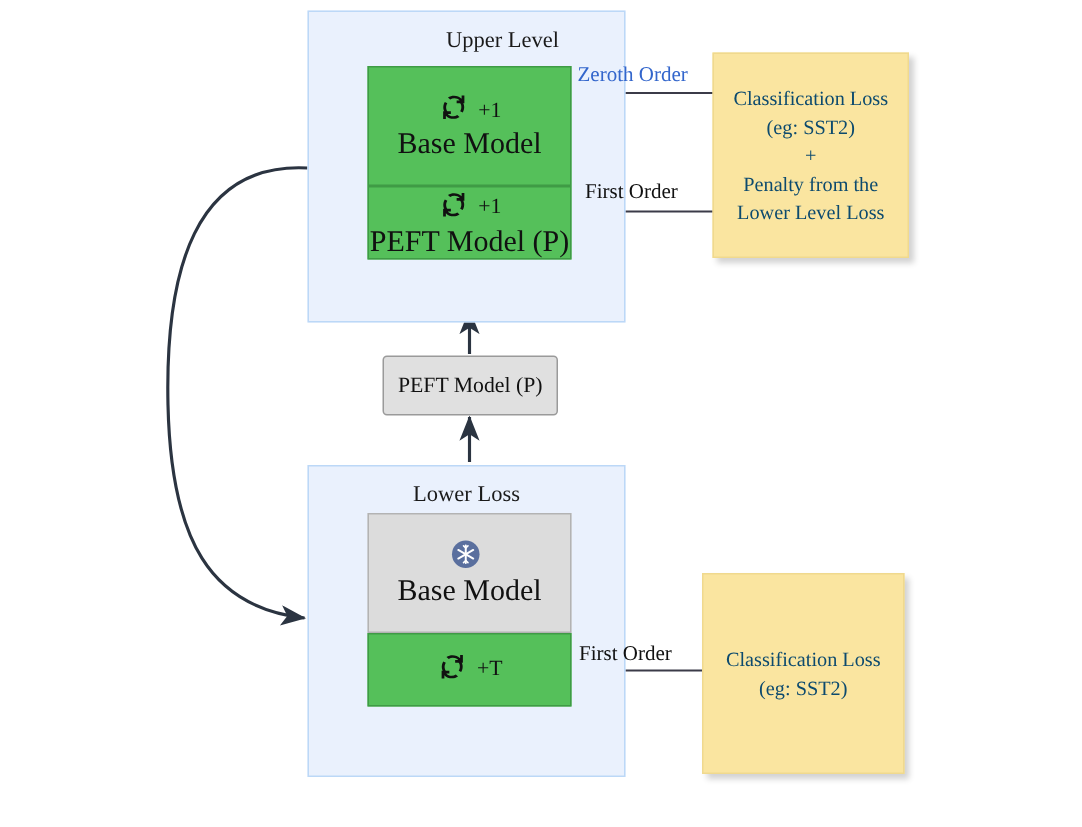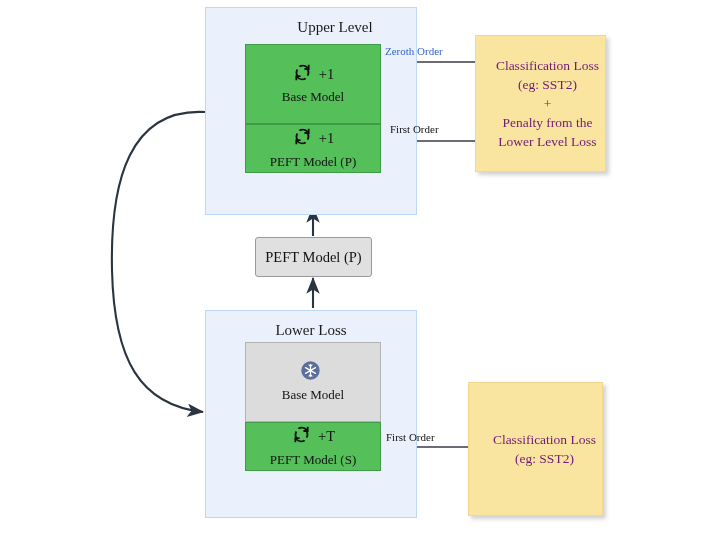--- a/index.html
+++ b/index.html
@@ -49,21 +49,21 @@
   .model-gray  { background: #dcdcdc; border: 1px solid #b3b3b3; }
 
   .model-toprow {
     display: flex;
     align-items: center;
     justify-content: center;
     gap: 6px;
     height: 24px;
   }
   .model-label {
-    font-size: 13px;
+    font-size: 20px;
     line-height: 19px;
     text-align: center;
     color: #111111;
     margin-top: 1px;
   }
   .step-badge {
     font-size: 14.5px;
     line-height: 19px;
     color: #111111;
   }
@@ -86,33 +86,33 @@
     color: #111111;
   }
 
   
   .note {
     background: #fae5a0;
     border: 1px solid #f0d98e;
     box-shadow: 3px 3px 4px rgba(0,0,0,0.18);
     display: flex;
     align-items: center;
-    justify-content: flex-end;
+    justify-content: center;
     text-align: center;
     font-size: 13.5px;
     line-height: 19px;
-    color: #701a75;
+    color: #0c4a6e;
     padding: 0 6px;
   }
   .note-inner { white-space: pre-line; }
 
   
   .edge-label {
     position: absolute;
-    font-size: 11px;
+    font-size: 14px;
     line-height: 16px;
     color: #111111;
     white-space: nowrap;
     text-align: right;
   }
   .edge-label.blue { color: #3366cc; }
 </style>
 </head>
 <body>
 
@@ -206,21 +206,20 @@
     <span class="loop-icon">
       <svg width="21" height="21" viewBox="0 0 24 24">
         <path fill="#111111" d="M7.6 4.6 C10.8 2.3 15.4 2.8 18 5.6 L18 3.1 L20.1 3.1 L20.1 9.0 L14.2 9.0 L14.2 6.9 L16.6 6.9 C14.8 4.9 11.6 4.5 9.3 6.1 Z"></path>
         <path fill="#111111" d="M16.4 19.4 C13.2 21.7 8.6 21.2 6 18.4 L6 20.9 L3.9 20.9 L3.9 15.0 L9.8 15.0 L9.8 17.1 L7.4 17.1 C9.2 19.1 12.4 19.5 14.7 17.9 Z"></path>
         <path fill="#111111" d="M5.2 8.0 L7.1 9.0 C5.6 11.4 6.0 14.5 8.0 16.4 L6.6 17.9 C3.8 15.2 3.2 11.0 5.2 8.0 Z"></path>
         <path fill="#111111" d="M18.8 16.0 L16.9 15.0 C18.4 12.6 18.0 9.5 16.0 7.6 L17.4 6.1 C20.2 8.8 20.8 13.0 18.8 16.0 Z"></path>
       </svg>
     </span>
     <span class="step-badge">+T</span>
   </div>
-  <div class="model-label">PEFT Model (S)</div>
 </div>
 
 <div class="edge-label blue" style="left:385px; top:43px;">Zeroth Order</div>
 
 <div class="edge-label" style="left:390px; top:121px;">First Order</div>
 
 <div class="edge-label" style="left:386px; top:429px;">First Order</div>
 
 <div class="abs note" style="left:475px; top:35px; width:131px; height:137px;">
   <span class="note-inner">Classification Loss

